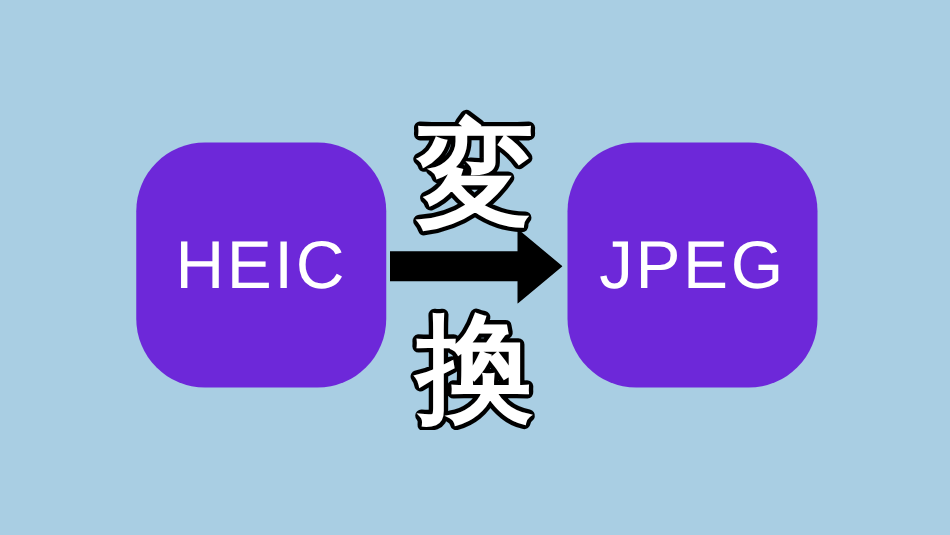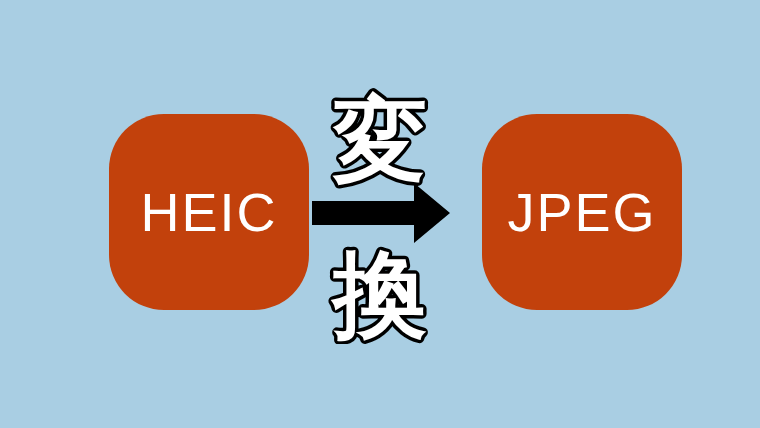--- a/index.html
+++ b/index.html
@@ -17,27 +17,27 @@
   .canvas {
     position: absolute;
     inset: 0;
   }
   .format-box {
     position: absolute;
     top: 114px;
     width: 200px;
     height: 196px;
     border-radius: 55px;
-    background: #c2410c;
+    background: #6d28d9;
     display: flex;
     align-items: center;
     justify-content: center;
   }
   .format-box--left  { left: 109px; }
-  .format-box--right { left: 482px; }
+  .format-box--right { left: 454px; }
   .format-label {
     color: #FFFFFF;
     font-size: 54px;
     font-weight: 400;
     letter-spacing: 2px;
     line-height: 1;
     user-select: none;
   }
   .arrow-icon {
     position: absolute;

